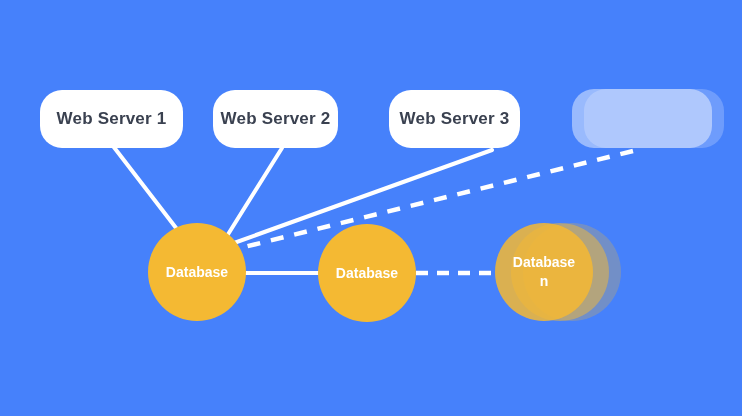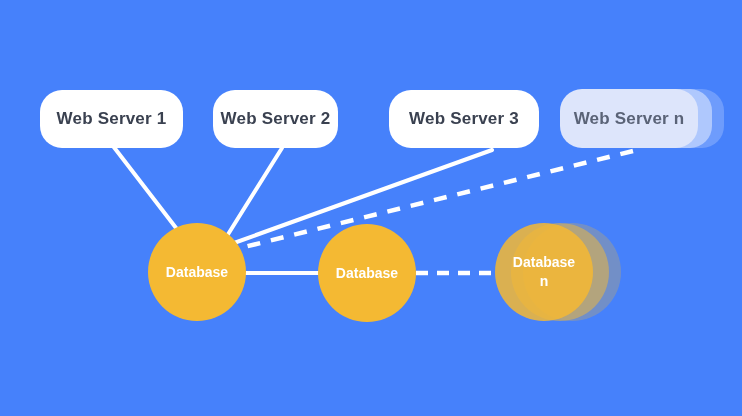--- a/index.html
+++ b/index.html
@@ -78,29 +78,26 @@
   </svg>
 
   <div class="node server" style="left:40px;top:90px;">
     <span>Web Server 1</span>
   </div>
 
   <div class="node server" style="left:213px;top:90px;width:125px;">
     <span>Web Server 2</span>
   </div>
 
-  <div class="node server" style="left:389px;top:90px;width:150px;">
+  <div class="node server" style="left:389px;top:90px;width:131px;">
     <span>Web Server 3</span>
   </div>
 
   <div class="stack-layer layer-b2" style="left:584px;top:89px;width:140px;height:59px;"></div>
   <div class="stack-layer layer-b1" style="left:572px;top:89px;width:140px;height:59px;"></div>
-  <div class="node server faded" style="left:560px;top:89px;width:138px;height:59px;">
-    <span>Web Server n</span>
-  </div>
 
   <div class="node db" style="left:148px;top:223px;">
     <span>Database</span>
   </div>
 
   <div class="node db" style="left:318px;top:224px;">
     <span>Database</span>
   </div>
 
   <div class="circle-layer layer-c2" style="left:523px;top:223px;"></div>

